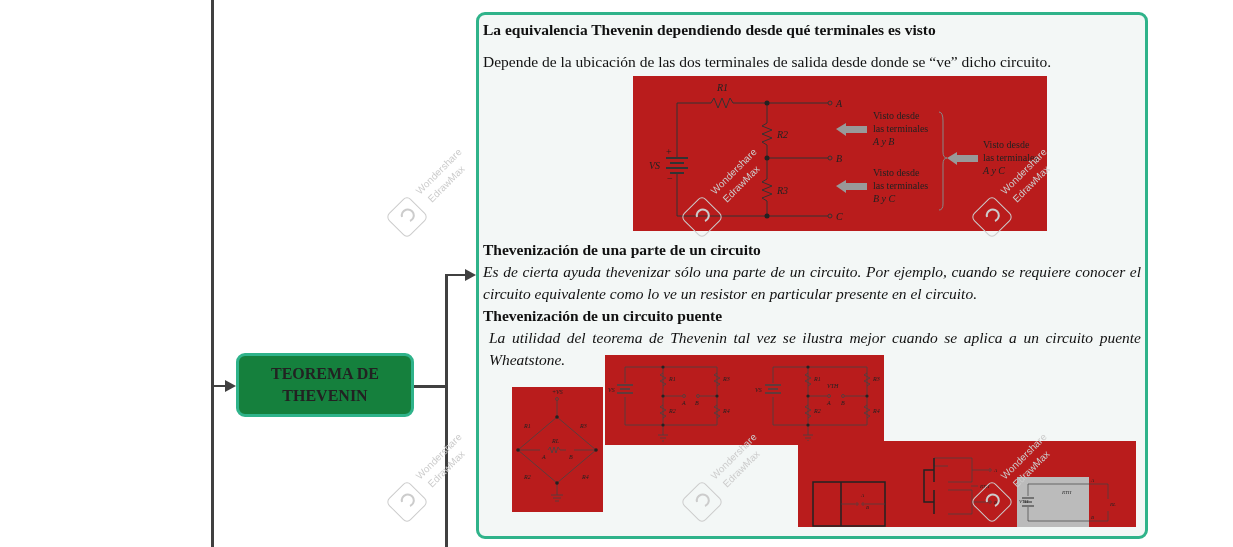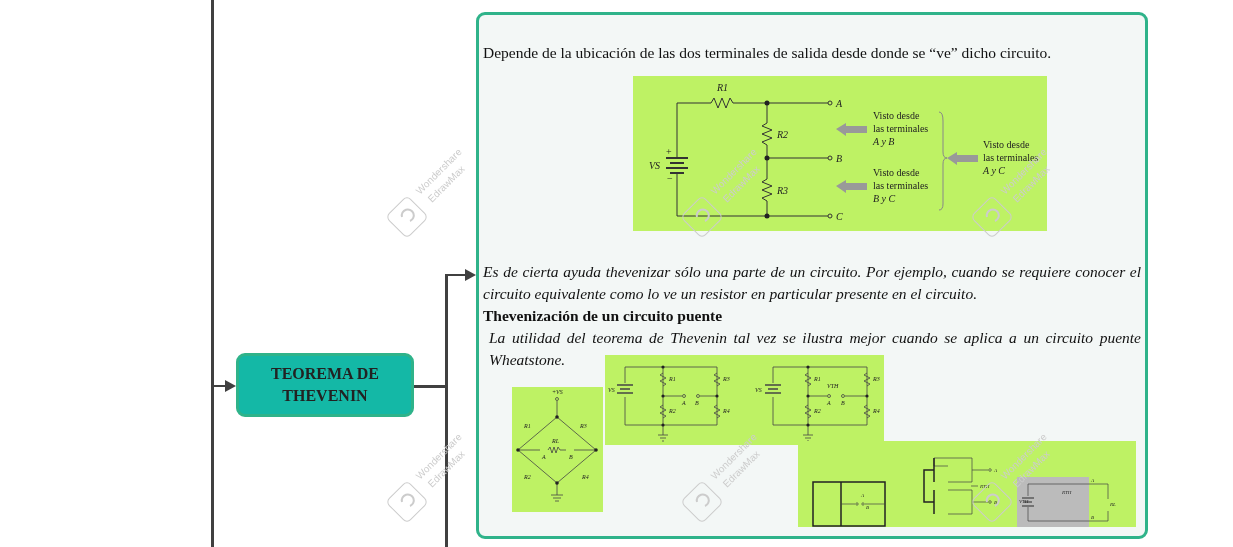--- a/index.html
+++ b/index.html
@@ -1,45 +1,46 @@
 <!DOCTYPE html>
 <html><head>
 <meta charset="utf-8">
 <style>
   html, body { margin:0; padding:0; }
   body { width:1233px; height:547px; position:relative; overflow:hidden; background:#ffffff; font-family:"Liberation Serif", serif; }
   .line { position:absolute; background:#404040; }
   .arrowhead { position:absolute; width:0; height:0; border-top:6px solid transparent; border-bottom:6px solid transparent; border-left:11px solid #404040; }
-  .topic { position:absolute; left:236px; top:353px; width:178px; height:64px; box-sizing:border-box; border:3px solid #2fb38a; border-radius:9px; background:#14b8a6; display:flex; align-items:center; justify-content:center; text-align:center; }
+  .topic { position:absolute; left:236px; top:353px; width:178px; height:64px; box-sizing:border-box; border:3px solid #2fb38a; border-radius:9px; background:#15803d; display:flex; align-items:center; justify-content:center; text-align:center; }
   .topic-text { font-weight:bold; font-size:16px; line-height:22px; color:#222; white-space:pre-line; }
   .content { position:absolute; left:476px; top:12px; width:672px; height:527px; box-sizing:border-box; border:3px solid #2fb38a; border-radius:9px; background:#f3f7f6; overflow:hidden; }
   .txt { position:absolute; left:4px; right:4px; font-size:15.5px; color:#111; line-height:22px; }
   .h { font-weight:bold; }
   .just { text-align:justify; text-align-last:left;font-style:italic; }
-  .fig { position:absolute; background:#bef264; }
+  .fig { position:absolute; background:#b91c1c; }
   .wm { position:absolute; pointer-events:none; }
 </style>
 </head>
 <body>
 
 <div class="line" style="left:211px; top:0; width:3px; height:547px;"></div>
 <div class="line" style="left:213px; top:385px; width:14px; height:2px;"></div>
 <div class="arrowhead" style="left:225px; top:380px;"></div>
 <div class="line" style="left:414px; top:385px; width:33px; height:3px;"></div>
 <div class="line" style="left:445px; top:274px; width:3px; height:273px;"></div>
 <div class="line" style="left:447px; top:274px; width:20px; height:2px;"></div>
 <div class="arrowhead" style="left:465px; top:269px;"></div>
 
 <div class="topic">
   <span class="topic-text">TEOREMA DE
 THEVENIN</span>
 </div>
 
 <div class="content">
-  <div class="txt" style="top:27px;">Depende de la ubicación de las dos terminales de salida desde donde se “ve” dicho circuito.</div>
+  <div class="txt h" style="top:4px;">La equivalencia Thevenin dependiendo desde qué terminales es visto</div>
+  <div class="txt" style="top:36px;">Depende de la ubicación de las dos terminales de salida desde donde se “ve” dicho circuito.</div>
 
   <div class="fig" style="left:154px; top:61px; width:414px; height:155px;">
     <svg width="414" height="155" viewBox="0 0 414 155" font-family="Liberation Serif, serif" font-style="italic" font-size="10" fill="#222">
       <g stroke="#333" fill="none" stroke-width="1">
         <polyline points="44,82 44,27 78,27"></polyline>
         <polyline points="78,27 81,22 85,32 89,22 93,32 97,22 100,27"></polyline>
         <polyline points="100,27 195,27"></polyline>
         <polyline points="134,27 134,47 129,50 139,54 129,58 139,62 129,66 134,69 134,82 195,82"></polyline>
         <polyline points="134,82 134,103 129,106 139,110 129,114 139,118 129,122 134,125 134,140 195,140"></polyline>
         <polyline points="44,97 44,140 134,140"></polyline>
@@ -74,20 +75,21 @@
         <text x="240" y="100">Visto desde</text>
         <text x="240" y="113">las terminales</text>
         <text x="240" y="126" font-style="italic">B y C</text>
         <text x="350" y="72">Visto desde</text>
         <text x="350" y="85">las terminales</text>
         <text x="350" y="98" font-style="italic">A y C</text>
       </g>
     </svg>
   </div>
 
+  <div class="txt h" style="top:224px;">Thevenización de una parte de un circuito</div>
   <div class="txt just" style="top:246px;">Es de cierta ayuda thevenizar sólo una parte de un circuito. Por ejemplo, cuando se requiere conocer el circuito equivalente como lo ve un resistor en particular presente en el circuito.</div>
   <div class="txt h" style="top:290px;font-family:Liberation Serif, serif;">Thevenización de un circuito puente</div>
   <div class="txt just" style="top:312px;margin-left:6px;">La utilidad del teorema de Thevenin tal vez se ilustra mejor cuando se aplica a un circuito puente Wheatstone.</div>
 
   <div class="fig" style="left:33px; top:372px; width:91px; height:125px;">
     <svg width="91" height="125" viewBox="0 0 91 125" font-family="Liberation Serif, serif" font-style="italic" font-size="6" fill="#222">
       <g stroke="#444" fill="none" stroke-width="0.8">
         <line x1="45" y1="14" x2="45" y2="30"></line>
         <circle cx="45" cy="12" r="1.5"></circle>
         <line x1="45" y1="30" x2="6" y2="63"></line>

